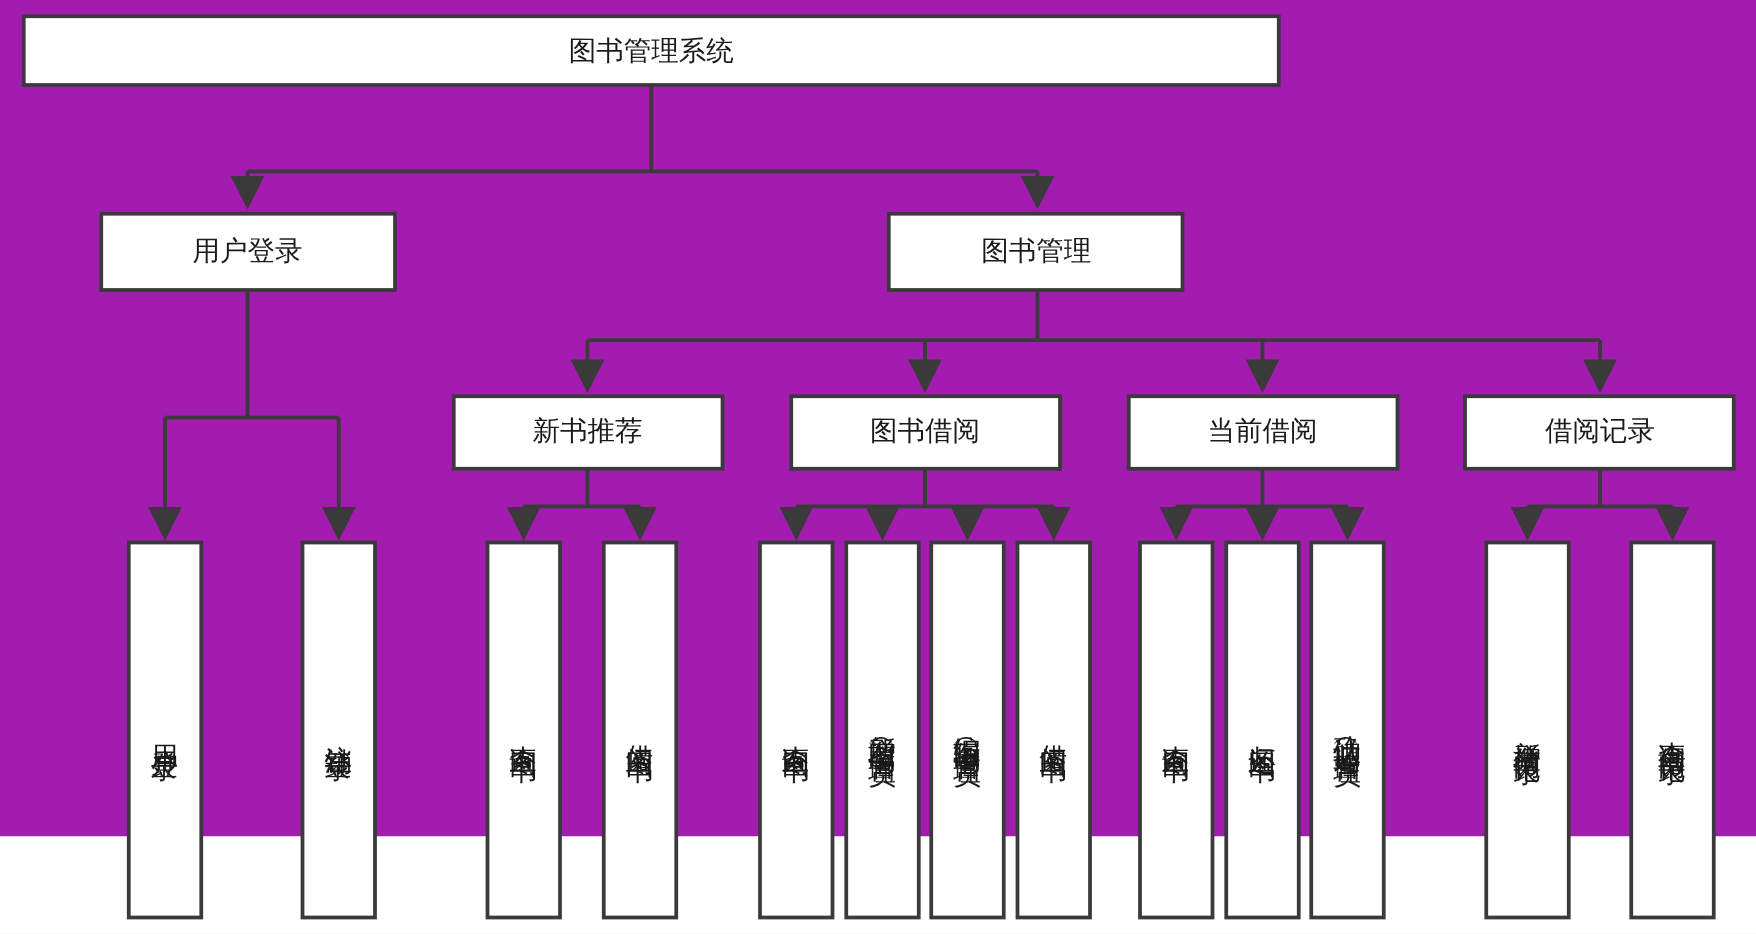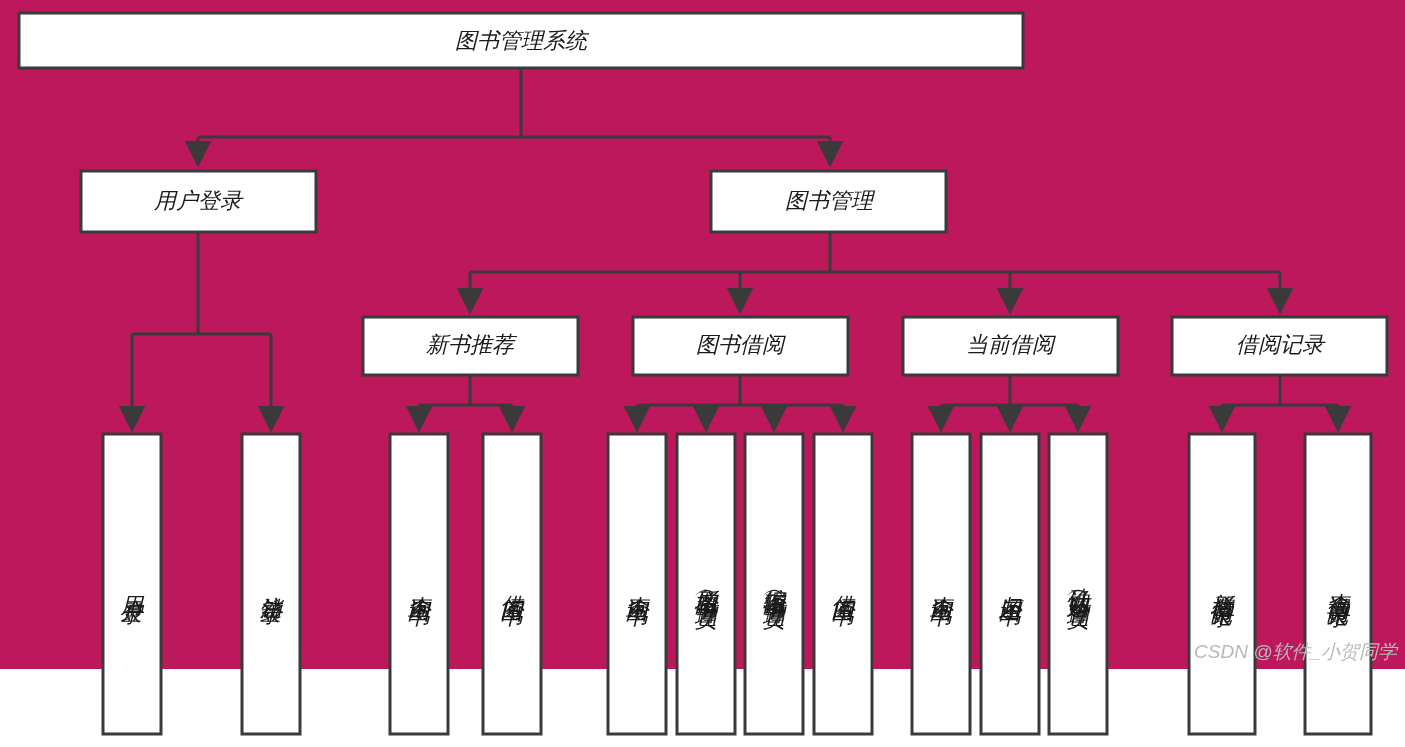--- a/index.html
+++ b/index.html
@@ -10,22 +10,21 @@
   body {
     width: 1405px;
     height: 747px;
     font-family: "Liberation Sans", "DejaVu Sans", sans-serif;
     overflow: hidden;
   }
   #diagram-root {
     position: relative;
     width: 1405px;
     height: 669px;
-    background: #be185d;
-    font-style: italic;
+    background: #a21caf;
   }
   svg#flow {
     position: absolute;
     left: 0;
     top: 0;
     width: 1405px;
     height: 747px;
   }
   .node-rect {
     fill: #ffffff;
@@ -228,15 +227,14 @@
       <text class="node-label-v" x="1222" y="584" text-anchor="middle">新增借阅记录</text>
     </g>
 
     <g>
       <rect class="node-rect" x="1305" y="434" width="66" height="300"></rect>
       <text class="node-label-v" x="1338" y="584" text-anchor="middle">查询借阅记录</text>
     </g>
 
   </svg>
 
-  <div class="watermark">CSDN @软件_小贺同学</div>
 
 </div>
 
 </body></html>

